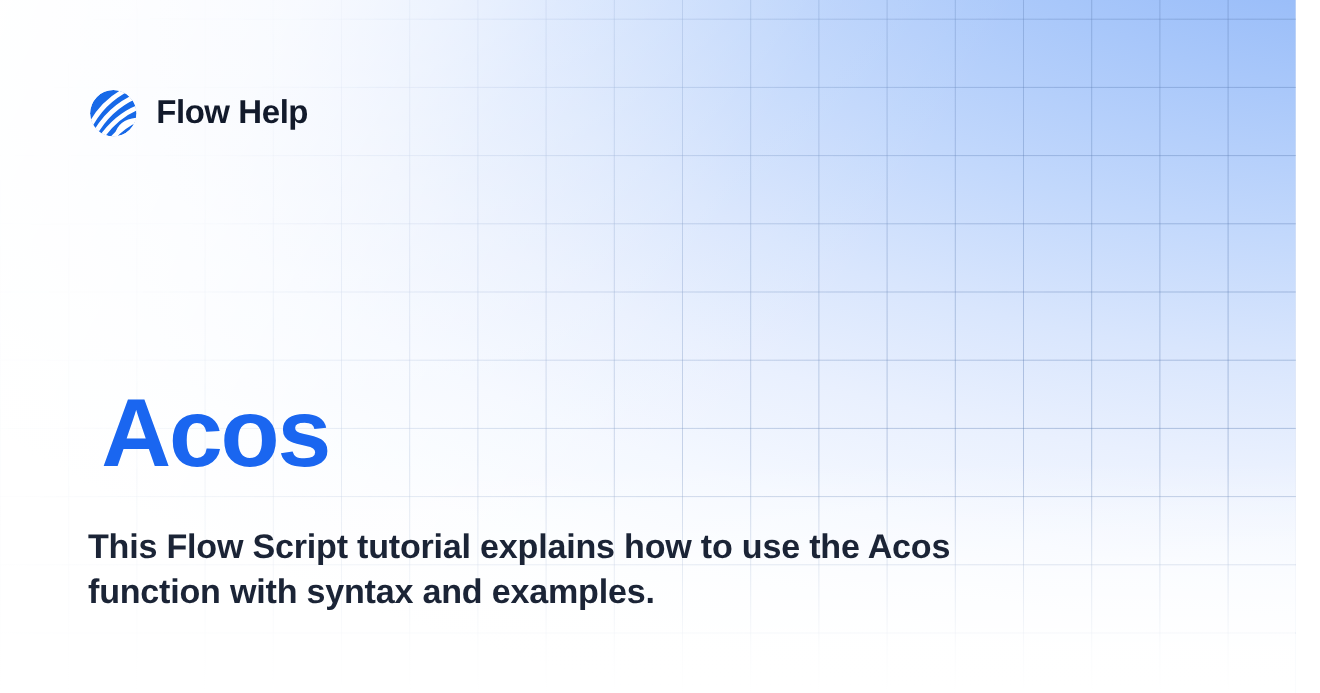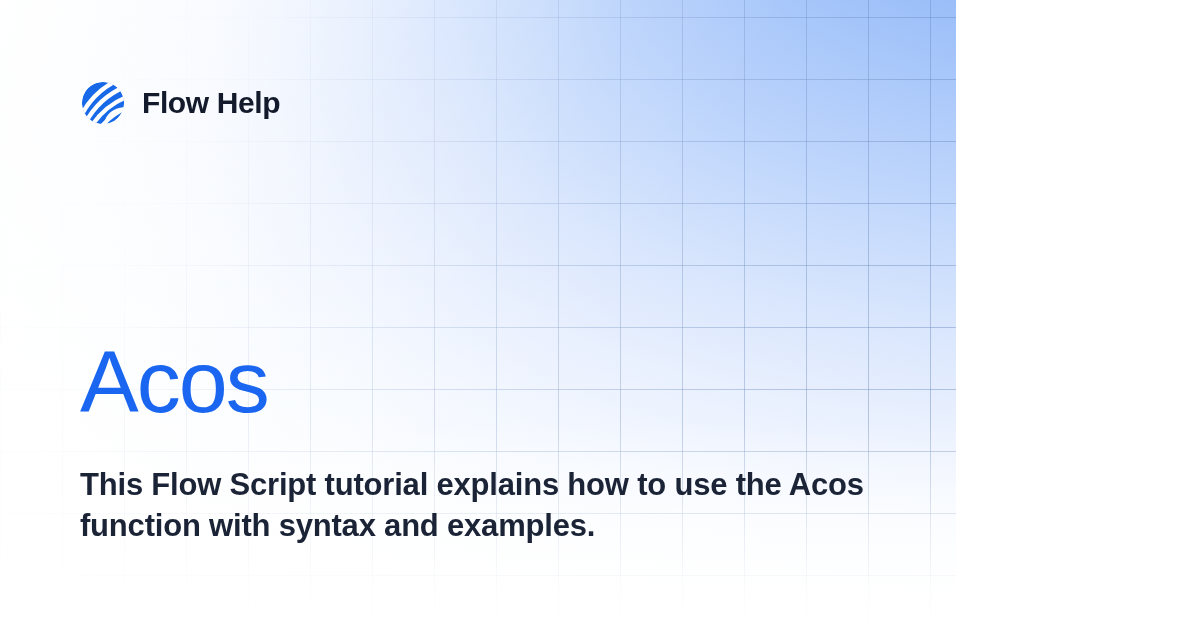--- a/index.html
+++ b/index.html
@@ -2,21 +2,21 @@
 <html><head>
 <meta charset="utf-8">
 <style>
   html, body {
     margin: 0;
     padding: 0;
     background: #ffffff;
   }
   #card {
     position: relative;
-    width: 956px;
+    width: 1178px;
     height: 630px;
     overflow: hidden;
     background: #ffffff;
     font-family: "Liberation Sans", sans-serif;
     -webkit-font-smoothing: antialiased;
   }
 
   
   .bg-base {
     position: absolute;
@@ -108,23 +108,23 @@
   }
 
   
   .hero {
     position: absolute;
     left: 80px;
     top: 338px;
     width: 900px;
   }
   .hero-title {
-    margin: 0;
+    margin: 12px;
     font-size: 88px;
-    font-weight: normal;
+    font-weight: bold;
     line-height: 1.0;
     letter-spacing: -2px;
     color: #1A66F0;
     white-space: nowrap;
   }
   .hero-subtitle {
     margin: 38px 0 0 0;
     font-size: 31px;
     font-weight: bold;
     line-height: 1.33;

